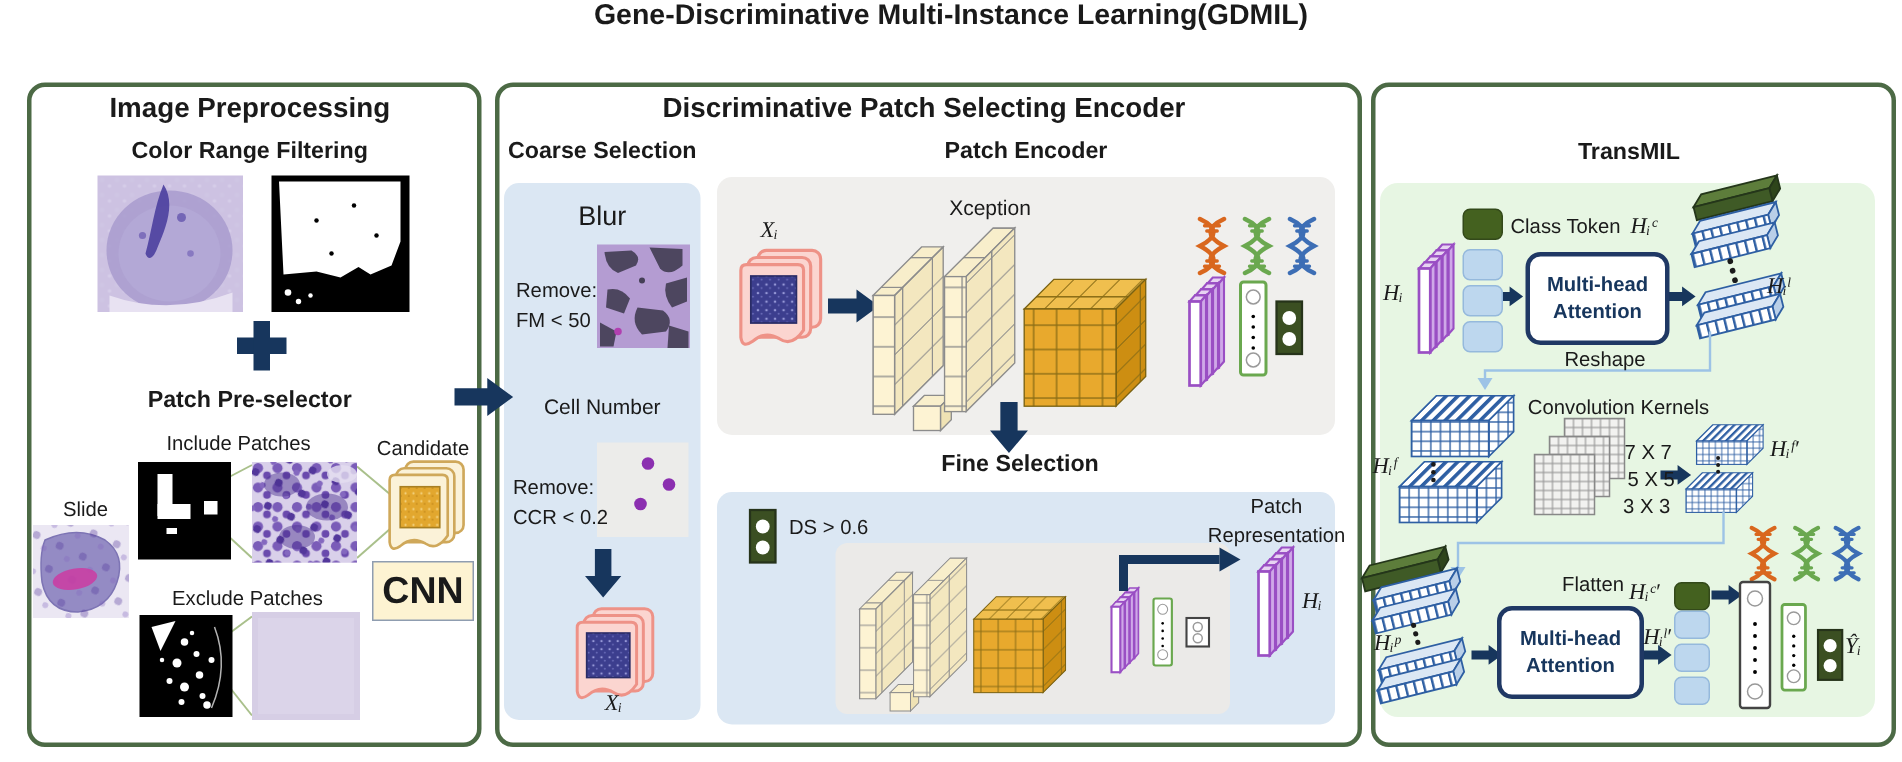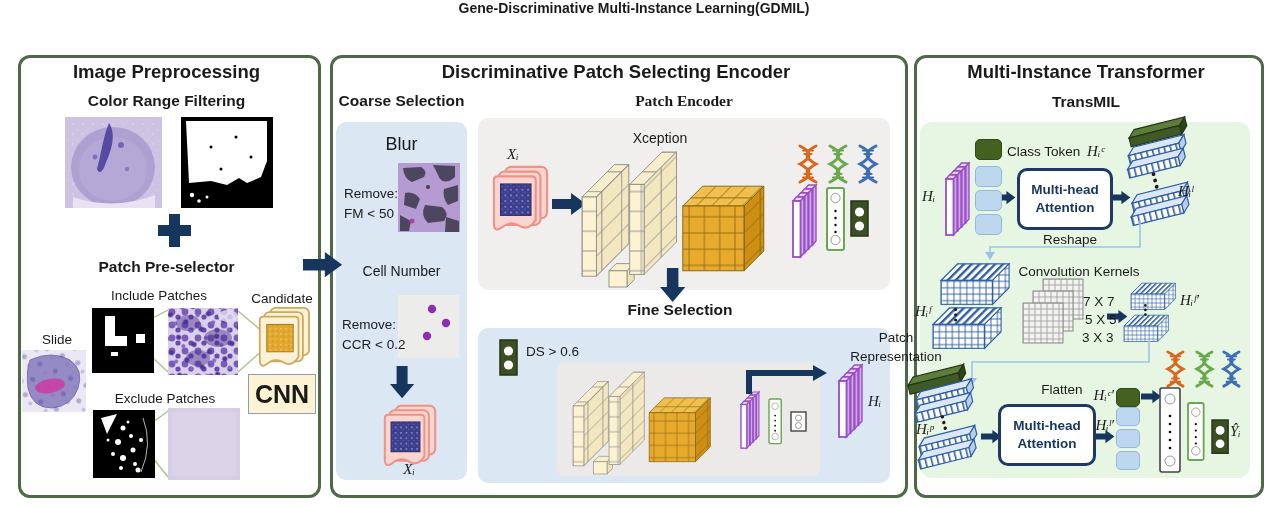--- a/index.html
+++ b/index.html
@@ -25,21 +25,21 @@
   .tok.g{background:#44611f;border:1.5px solid #33491a;}
   .tok.b{background:#bdd7ee;border:1.5px solid #95b9dc;}
   .cnnbox{position:absolute;z-index:4;background:#fdf3d2;border:1.5px solid #8f9db0;
           display:flex;align-items:center;justify-content:center;font-weight:bold;font-size:25px;}
 </style>
 </head>
 <body>
 
 <div class="page">
 
-  <div class="txt hdr1" style="left:0;top:15;width:1268px;font-size:14px;">Gene-Discriminative Multi-Instance Learning(GDMIL)</div>
+  <div class="txt hdr1" style="left:0;top:15;width:1268px;font-size:19px;">Gene-Discriminative Multi-Instance Learning(GDMIL)</div>
 
   <div class="panel" style="left:18px;top:55px;width:297px;height:437px;"></div>
   <div class="panel" style="left:330px;top:55px;width:572px;height:437px;"></div>
   <div class="panel" style="left:914px;top:55px;width:344px;height:437px;"></div>
 
   <div class="box bluebox" style="left:336px;top:122px;width:131px;height:358px;"></div>
   <div class="box graybox" style="left:478px;top:118px;width:412px;height:172px;"></div>
   <div class="box bluebox" style="left:478px;top:328px;width:412px;height:155px;"></div>
   <div class="box innerbox" style="left:557px;top:362px;width:263px;height:114px;"></div>
   <div class="box greenbox" style="left:920px;top:122px;width:330px;height:356px;"></div>
@@ -399,33 +399,32 @@
     <span>Remove:</span><br>
     <span>FM &lt; 50</span>
   </div>
   <div class="txt lbl ctr" style="left:336px;top:263px;width:131px;font-size:14px;">Cell Number</div>
   <div class="txt lbl" style="left:342px;top:315px;width:66px;line-height:1.5;">
     <span>Remove:</span><br>
     <span>CCR &lt; 0.2</span>
   </div>
   <div class="txt math ctr" style="left:386px;top:461px;width:46px;">Xᵢ</div>
 
-  <div class="txt hdr2" style="left:478px;top:92px;width:412px;font-family:Liberation Serif, serif;">Patch Encoder</div>
+  <div class="txt hdr2" style="left:478px;top:92px;width:412px;">Patch Encoder</div>
   <div class="txt lbl ctr" style="left:600px;top:130px;width:120px;font-size:14px;">Xception</div>
   <div class="txt math" style="left:507px;top:146px;">Xᵢ</div>
 
   <div class="txt hdr2" style="left:560px;top:301px;width:240px;">Fine Selection</div>
   <div class="txt lbl" style="left:526px;top:344px;">DS &gt; 0.6</div>
-  <div class="txt lbl ctr" style="left:840px;top:329px;width:112px;line-height:1.4;">
+  <div class="txt lbl ctr" style="left:795px;top:329px;width:112px;line-height:1.4;">
     <span>Patch</span><br>
     <span>Representation</span>
   </div>
   <div class="txt math" style="left:868px;top:393px;">Hᵢ</div>
 
-  <div class="txt hdr1" style="left:914px;top:61px;width:344px;">Multi-Instance Transformer</div>
   <div class="txt hdr2" style="left:914px;top:93px;width:344px;">TransMIL</div>
   <div class="txt math" style="left:922px;top:188px;">Hᵢ</div>
 
   <div class="tok g" style="left:975px;top:139px;width:25px;height:19px;"></div>
   <div class="tok b" style="left:975px;top:166px;width:25px;height:19px;"></div>
   <div class="tok b" style="left:975px;top:190px;width:25px;height:19px;"></div>
   <div class="tok b" style="left:975px;top:214px;width:25px;height:19px;"></div>
   <div class="txt lbl" style="left:1007px;top:143px;">
     <span>Class Token</span>
     <span class="math" style="margin-left:3px;">Hᵢᶜ</span>
@@ -443,21 +442,21 @@
   <div class="txt lbl" style="left:1085px;top:312px;">5 X 5</div>
   <div class="txt lbl" style="left:1082px;top:330px;">3 X 3</div>
   <div class="txt math" style="left:1180px;top:292px;">Hᵢᶠ′</div>
   <div class="txt lbl ctr" style="left:1032px;top:346px;width:60px;margin-top:36px;">Flatten</div>
 
   <div class="txt math" style="left:916px;top:421px;">Hᵢᵖ</div>
   <div class="mha" style="left:998px;top:404px;width:92px;height:56px;">
     <span>Multi-head</span>
     <span>Attention</span>
   </div>
-  <div class="txt math" style="left:1086px;top:387px;width:28px;text-align:right;">Hᵢᶜ′</div>
+  <div class="txt math" style="left:1086px;top:387px;width:28px;text-align:left;">Hᵢᶜ′</div>
   <div class="txt math" style="left:1086px;top:417px;width:28px;text-align:right;">Hᵢˡ′</div>
   <div class="tok g" style="left:1116px;top:388px;width:22px;height:17px;"></div>
   <div class="tok b" style="left:1116px;top:407px;width:22px;height:17px;"></div>
   <div class="tok b" style="left:1116px;top:429px;width:22px;height:17px;"></div>
   <div class="tok b" style="left:1116px;top:451px;width:22px;height:17px;"></div>
   <div class="txt math" style="left:1230px;top:423px;">Ŷᵢ</div>
 
 </div>
 
 </body></html>

